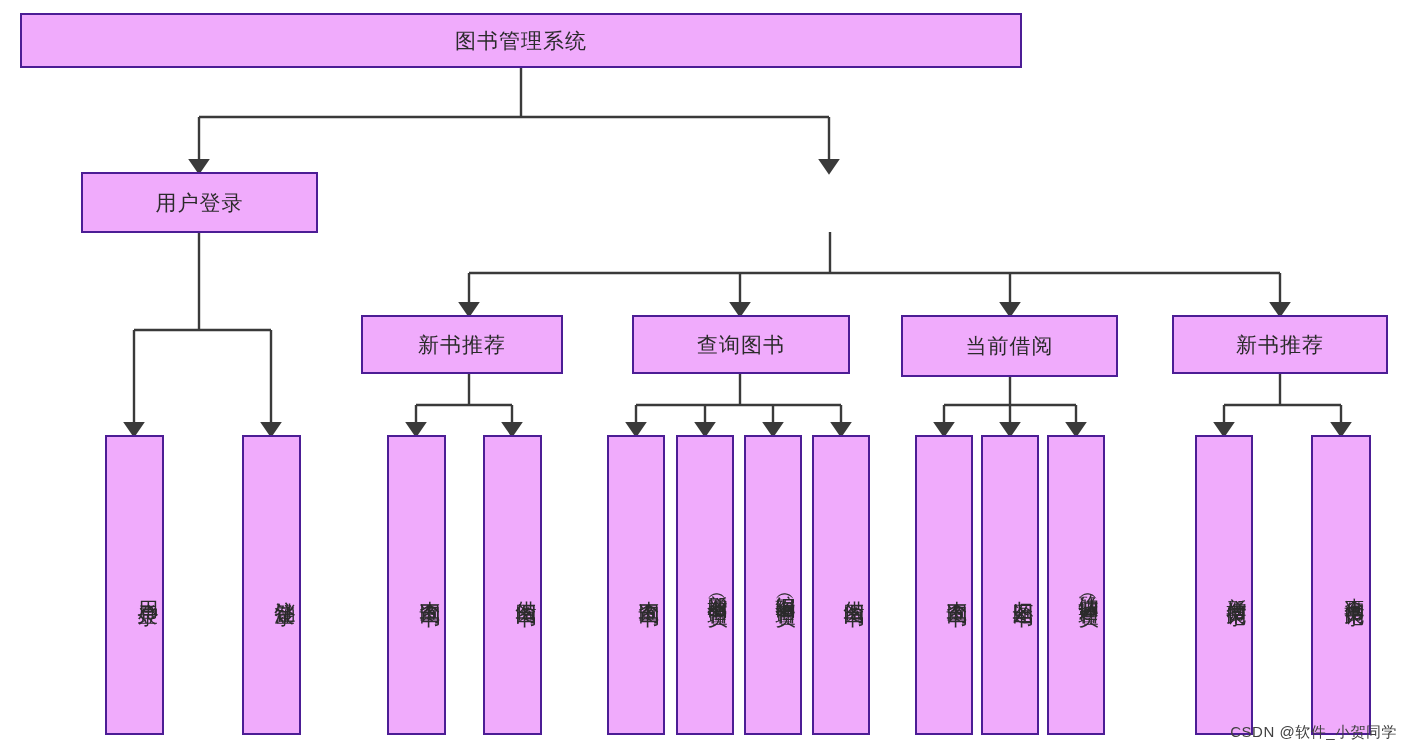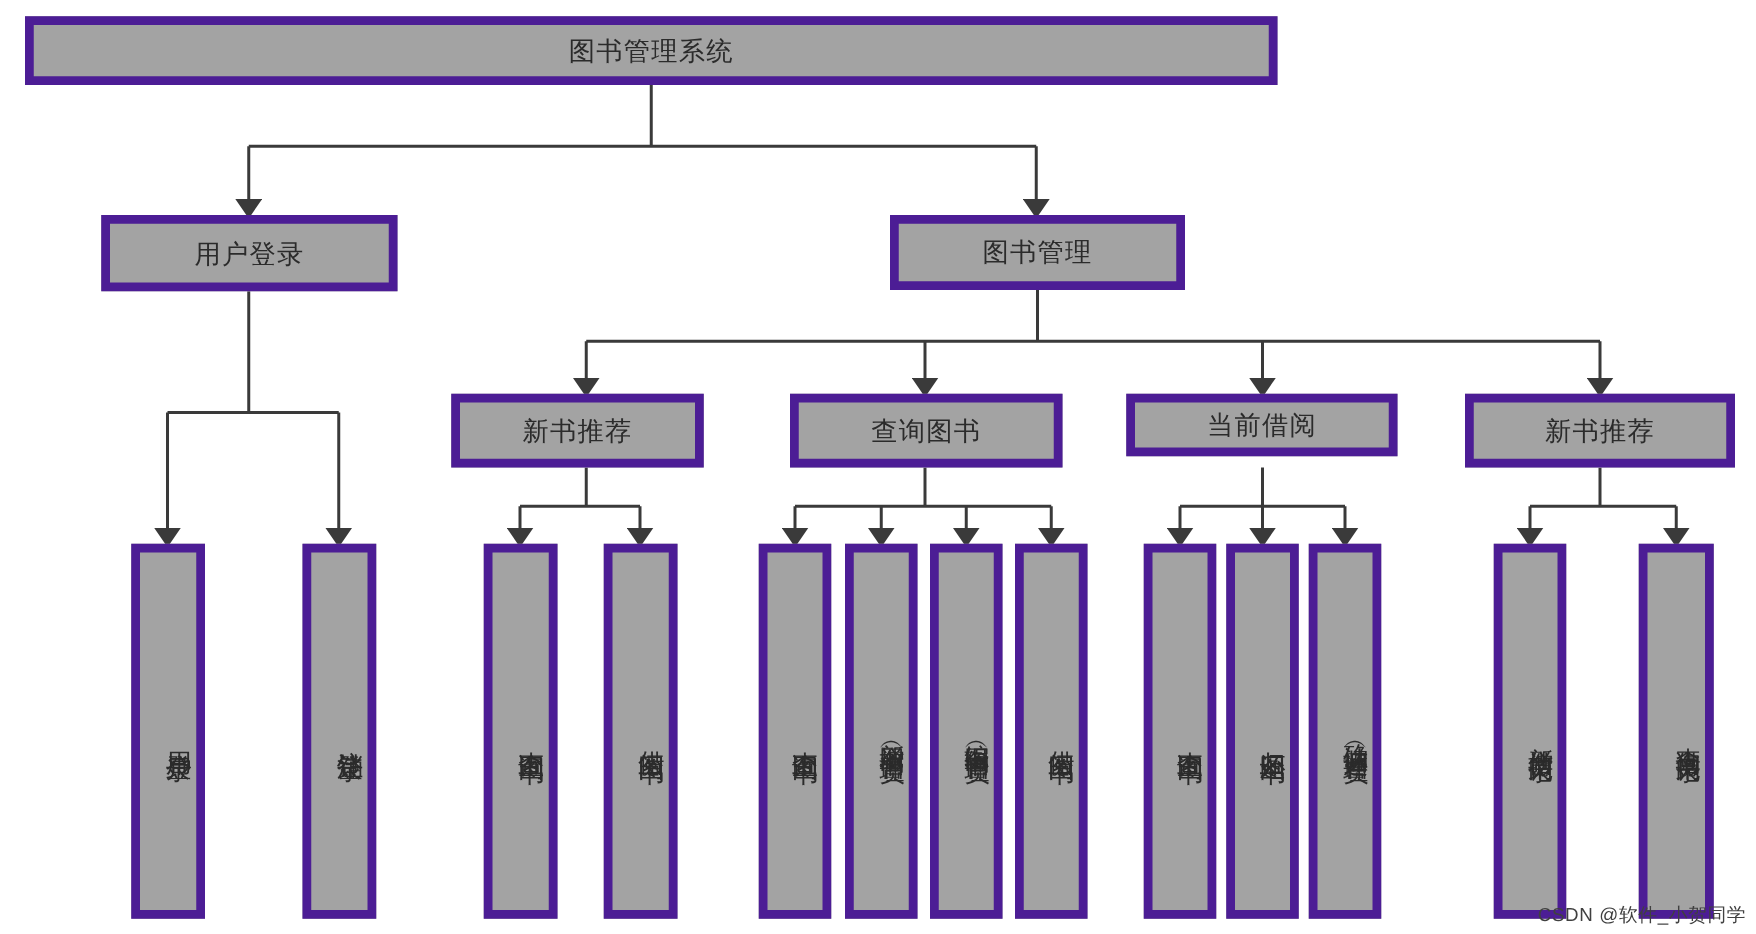--- a/index.html
+++ b/index.html
@@ -1,21 +1,21 @@
 <!DOCTYPE html>
 <html><head>
 <meta charset="utf-8">
 <style>
   html,body{margin:0;padding:0;background:#ffffff;}
   body{width:1405px;height:747px;font-family:"Liberation Sans","DejaVu Sans",sans-serif;}
   #stage{position:relative;width:1405px;height:747px;background:#fff;overflow:hidden;}
   #wires{position:absolute;left:0;top:0;width:1405px;height:747px;pointer-events:none;}
-  .node{position:absolute;box-sizing:border-box;background:#a3a3a3;
-        border:7px solid #4c1d95;display:flex;align-items:center;justify-content:center;
-        color:#2b2b2b;font-family:Liberation Serif, serif;}
+  .node{position:absolute;box-sizing:border-box;background:#f0abfc;
+        border:2px solid #4c1d95;display:flex;align-items:center;justify-content:center;
+        color:#2b2b2b;}
   .node.h{font-size:21px;letter-spacing:1px;}
   .node.v{writing-mode:vertical-rl;text-orientation:upright;font-size:21px;
           letter-spacing:2px;padding-top:6px;align-items:flex-start;justify-content:center;}
   .node.v.narrow{font-size:20px;}
   .watermark{position:absolute;right:8px;bottom:5px;font-size:15px;color:#404040;
              white-space:nowrap;letter-spacing:0.5px;}
 </style>
 </head>
 <body>
 
@@ -67,25 +67,24 @@
       <path d="M1280,374 L1280,405"></path>
       <path d="M1224,405 L1341,405"></path>
       <path d="M1224,405 L1224,425" marker-end="url(#ah)"></path>
       <path d="M1341,405 L1341,425" marker-end="url(#ah)"></path>
     </g>
   </svg>
 
   <div class="node h" style="left:20px;top:13px;width:1002px;height:55px;">图书管理系统</div>
 
   <div class="node h" style="left:81px;top:172px;width:237px;height:61px;">用户登录</div>
-  <div class="node h" style="left:712px;top:172px;width:236px;height:60px;">图书管理</div>
 
   <div class="node h" style="left:361px;top:315px;width:202px;height:59px;">新书推荐</div>
   <div class="node h" style="left:632px;top:315px;width:218px;height:59px;">查询图书</div>
-  <div class="node h" style="left:901px;top:315px;width:217px;height:50px;">当前借阅</div>
+  <div class="node h" style="left:901px;top:315px;width:217px;height:62px;">当前借阅</div>
   <div class="node h" style="left:1172px;top:315px;width:216px;height:59px;">新书推荐</div>
 
   <div class="node v" style="left:105px;top:435px;width:59px;height:300px;">用户登录</div>
   <div class="node v" style="left:242px;top:435px;width:59px;height:300px;">注销登录</div>
 
   <div class="node v" style="left:387px;top:435px;width:59px;height:300px;">查询图书</div>
   <div class="node v" style="left:483px;top:435px;width:59px;height:300px;">借阅图书</div>
 
   <div class="node v" style="left:607px;top:435px;width:58px;height:300px;">查询图书</div>
   <div class="node v narrow" style="left:676px;top:435px;width:58px;height:300px;">新增图书（管理员）</div>

